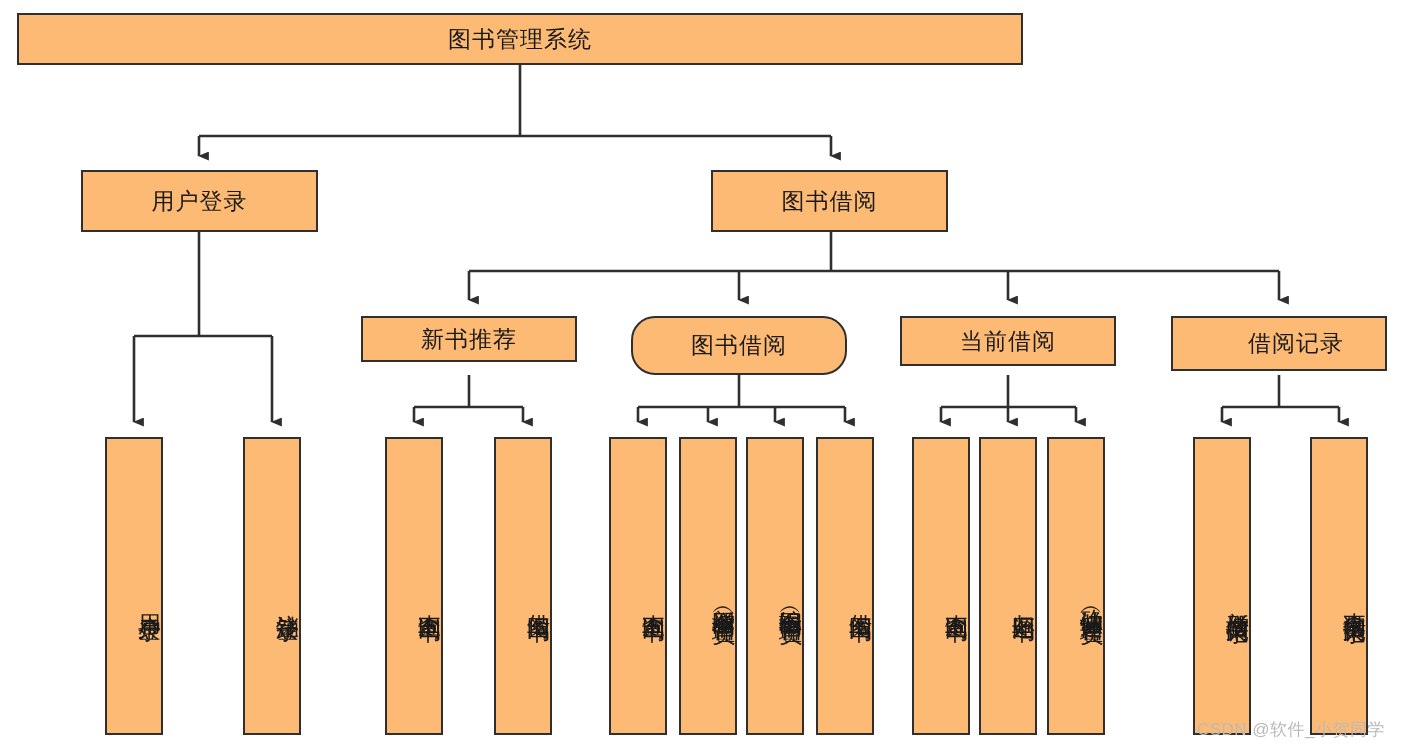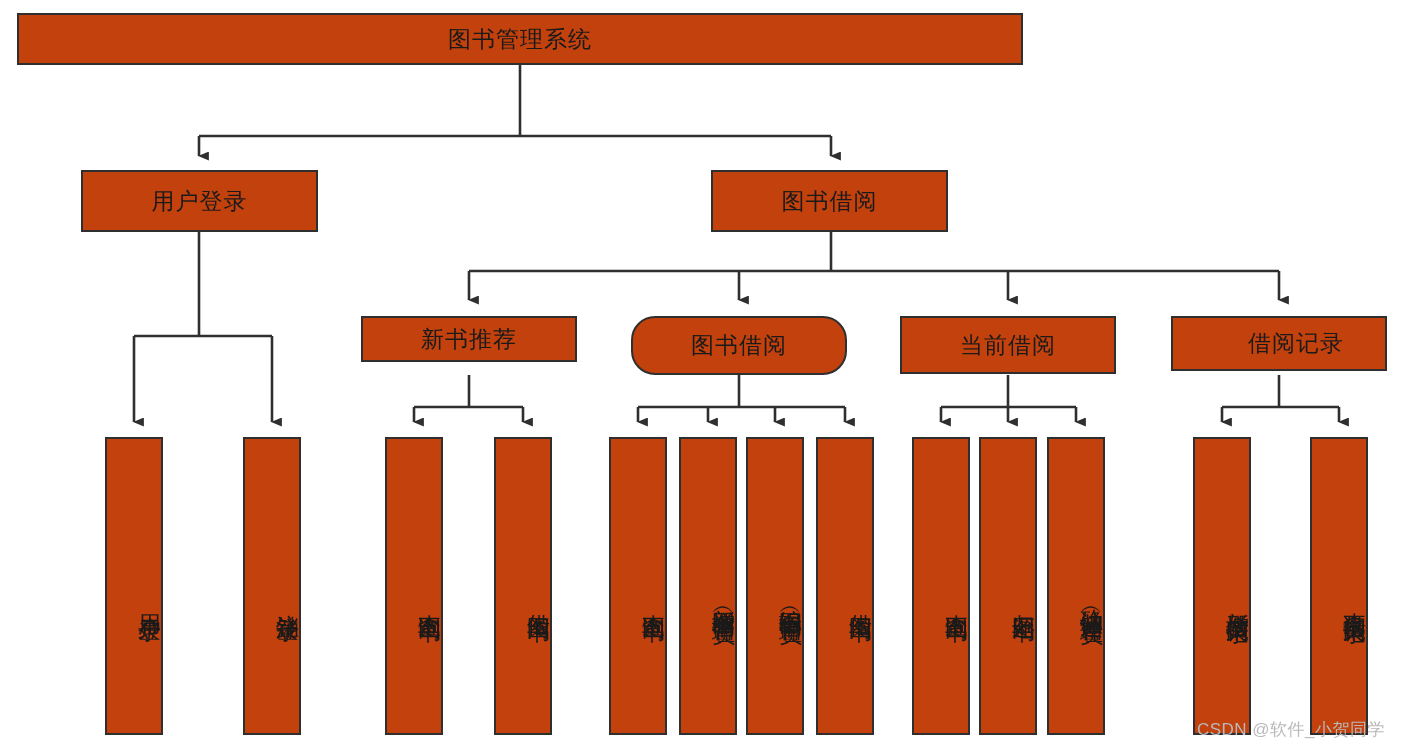--- a/index.html
+++ b/index.html
@@ -20,21 +20,21 @@
   #edges {
     position: absolute;
     left: 0;
     top: 0;
     width: 1405px;
     height: 747px;
   }
   .node {
     position: absolute;
     box-sizing: border-box;
-    background: #c2410c;
+    background: #fdba74;
     border: 2px solid #2f2f2f;
     display: flex;
     align-items: center;
     justify-content: center;
     color: #1a1a1a;
   }
   .node.horiz {
     font-size: 23px;
     letter-spacing: 1px;
   }
@@ -130,21 +130,21 @@
   <div class="node horiz" style="left:711px; top:170px; width:237px; height:62px;">
     <span>图书借阅</span>
   </div>
 
   <div class="node horiz" style="left:361px; top:316px; width:216px; height:46px;">
     <span>新书推荐</span>
   </div>
   <div class="node horiz" style="left:631px; top:316px; width:216px; height:59px;border-radius:24px;">
     <span>图书借阅</span>
   </div>
-  <div class="node horiz" style="left:900px; top:316px; width:216px; height:58px;">
+  <div class="node horiz" style="left:900px; top:316px; width:216px; height:50px;">
     <span>当前借阅</span>
   </div>
   <div class="node horiz" style="left:1171px; top:316px; width:216px; height:55px;padding-left:34px;">
     <span>借阅记录</span>
   </div>
 
   <div class="node vert" style="left:105px; top:437px; width:58px; height:298px;">
     <span>用户登录</span>
   </div>
   <div class="node vert" style="left:243px; top:437px; width:58px; height:298px;">

